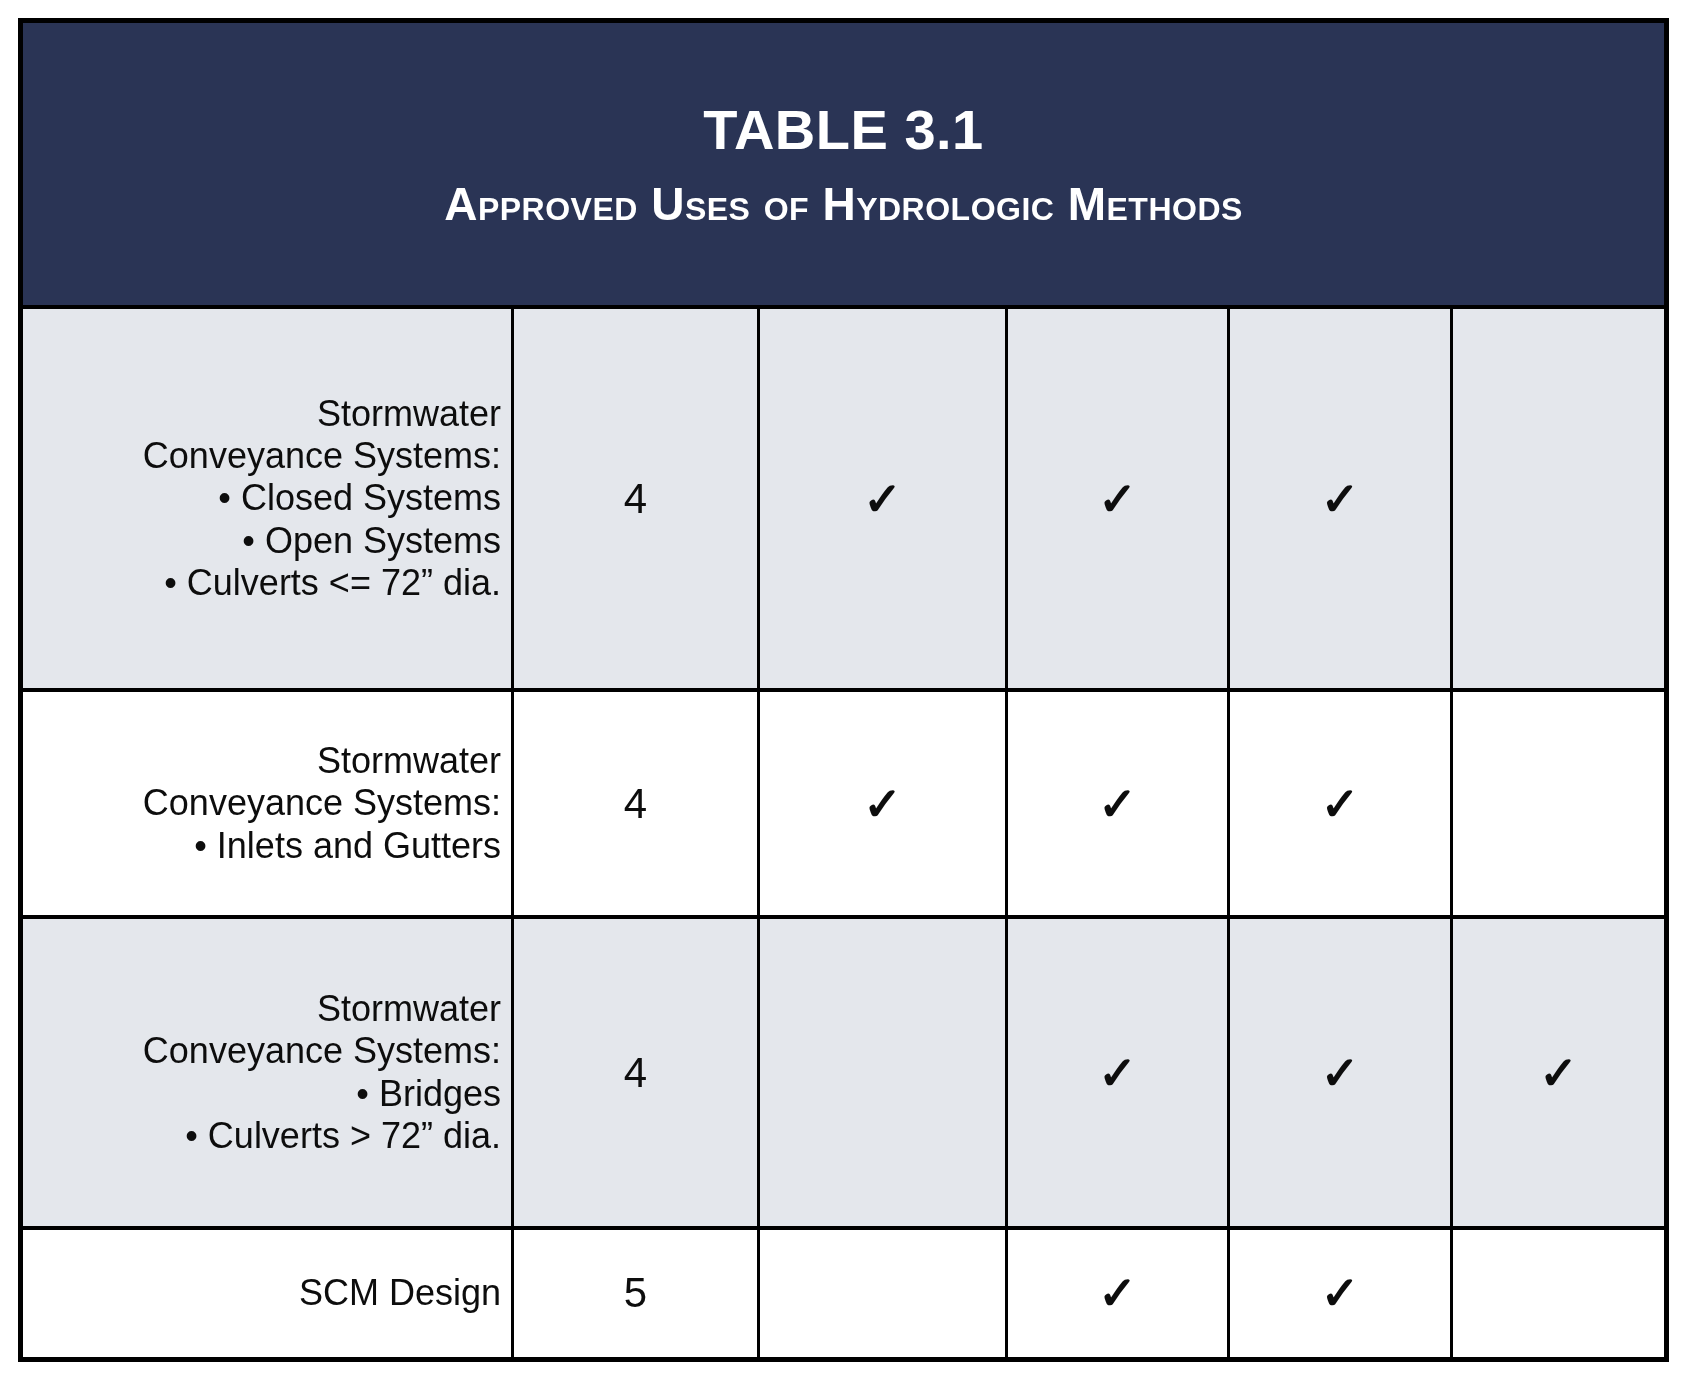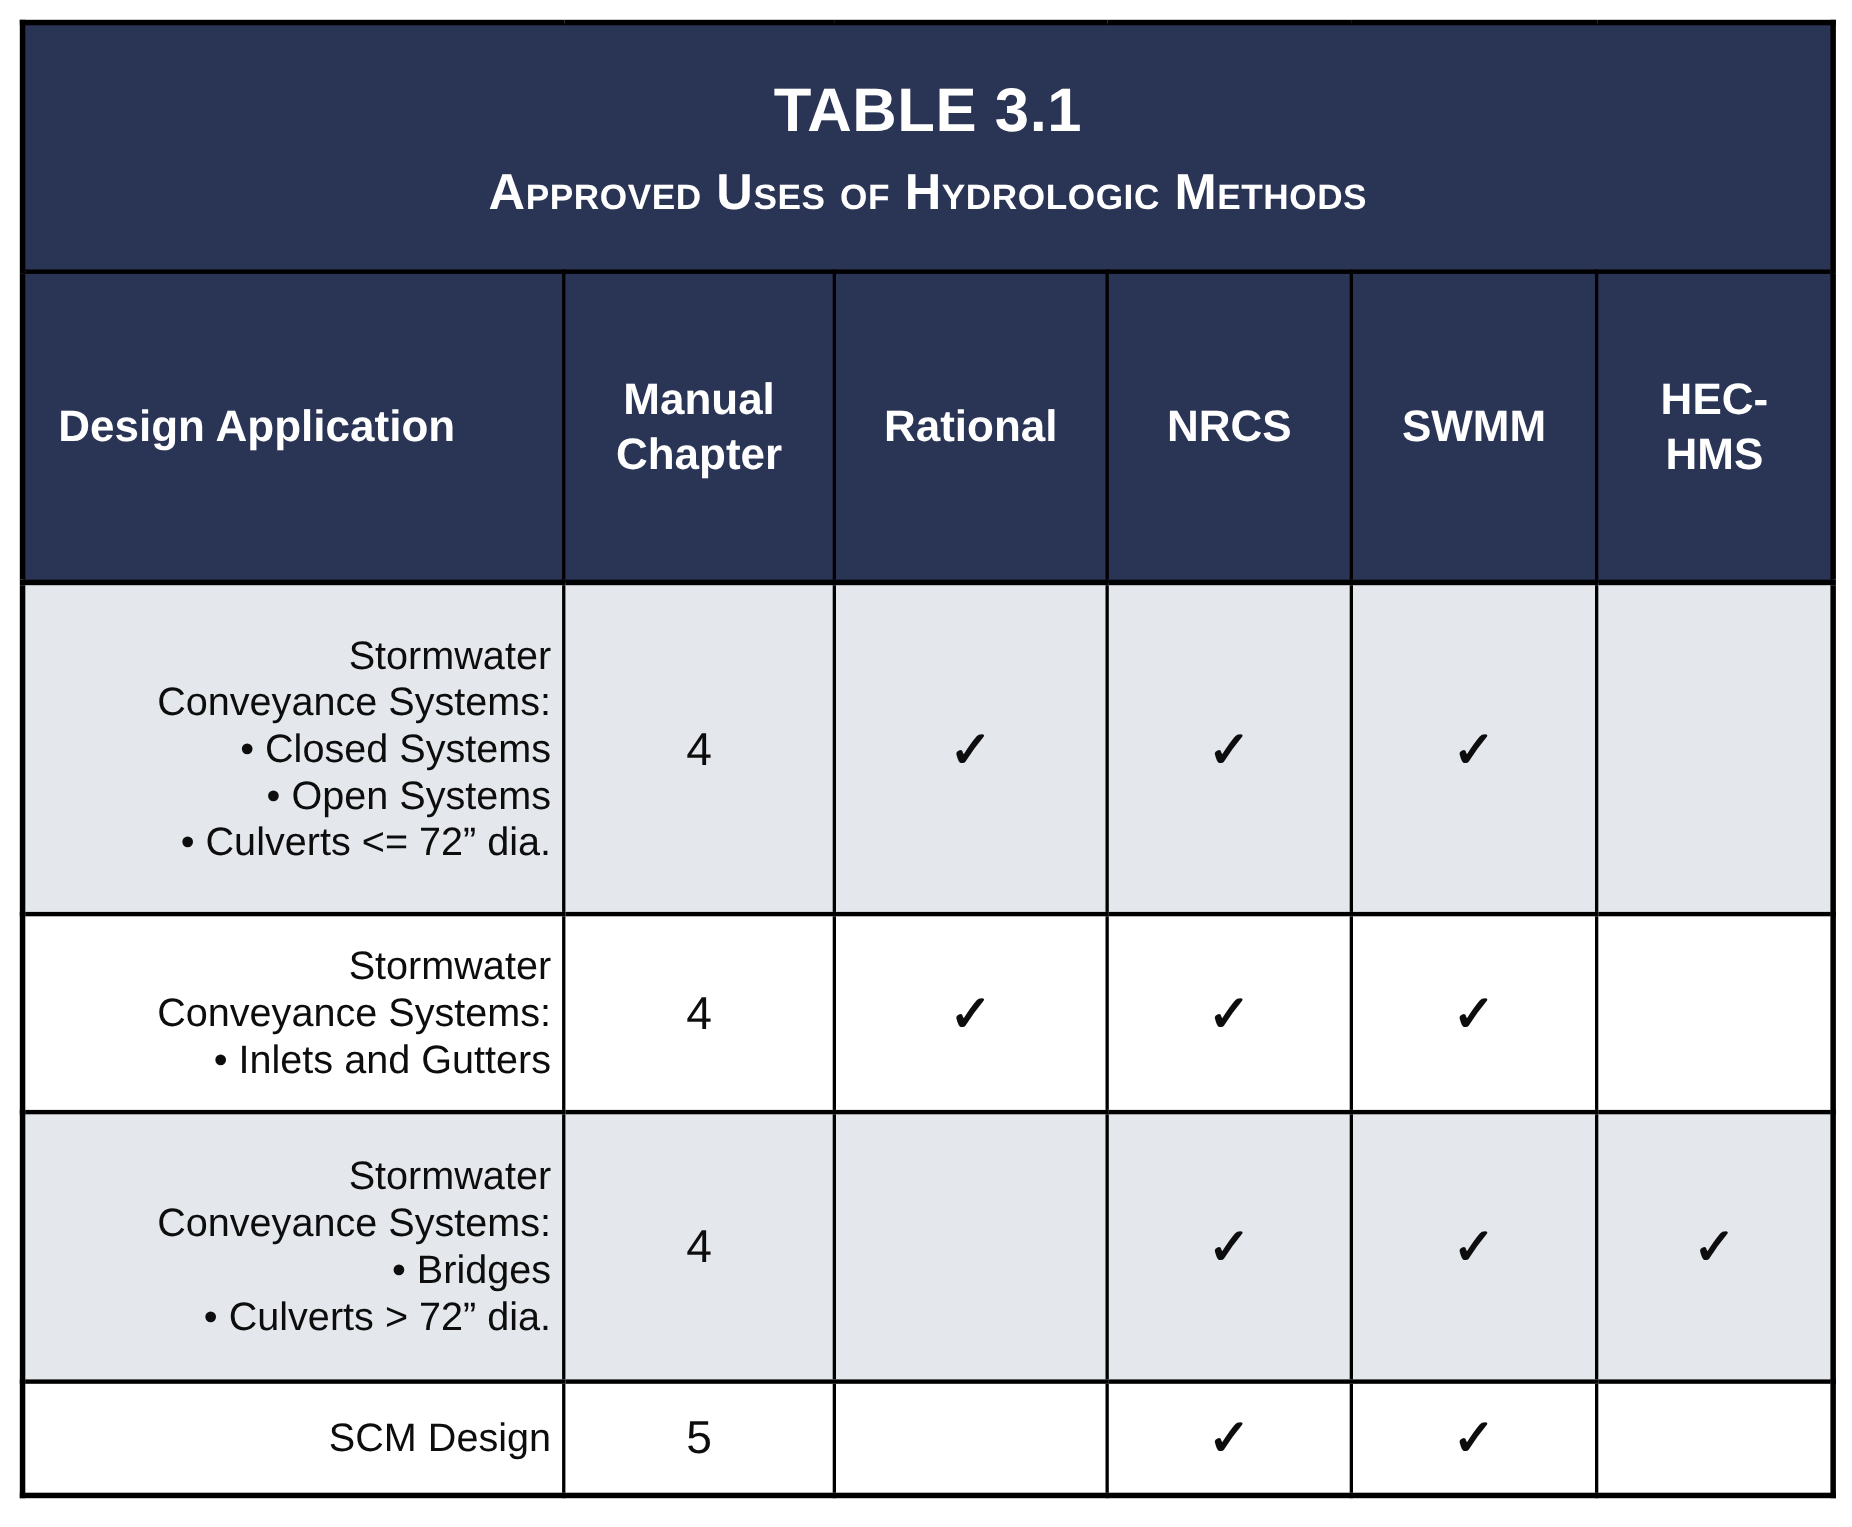--- a/index.html
+++ b/index.html
@@ -121,28 +121,20 @@
     </colgroup>
 
     <tbody>
         <tr style="height:192px">
       <td class="title-cell" colspan="6">
         <div class="title-line1">TABLE 3.1</div>
         <div class="title-line2">Approved Uses of Hydrologic Methods</div>
       </td>
     </tr>
 
-    <tr style="height:240px">
-      <th class="colhead first">Design Application</th>
-      <th class="colhead">Manual Chapter</th>
-      <th class="colhead">Rational</th>
-      <th class="colhead">NRCS</th>
-      <th class="colhead">SWMM</th>
-      <th class="colhead">HEC-HMS</th>
-    </tr>
 
     <tr class="shaded" style="height:256px">
       <td class="app">Stormwater
 Conveyance Systems:
 • Closed Systems
 • Open Systems
 • Culverts &lt;= 72” dia.</td>
       <td class="num">4</td>
       <td class="chk">✓</td>
       <td class="chk">✓</td>

